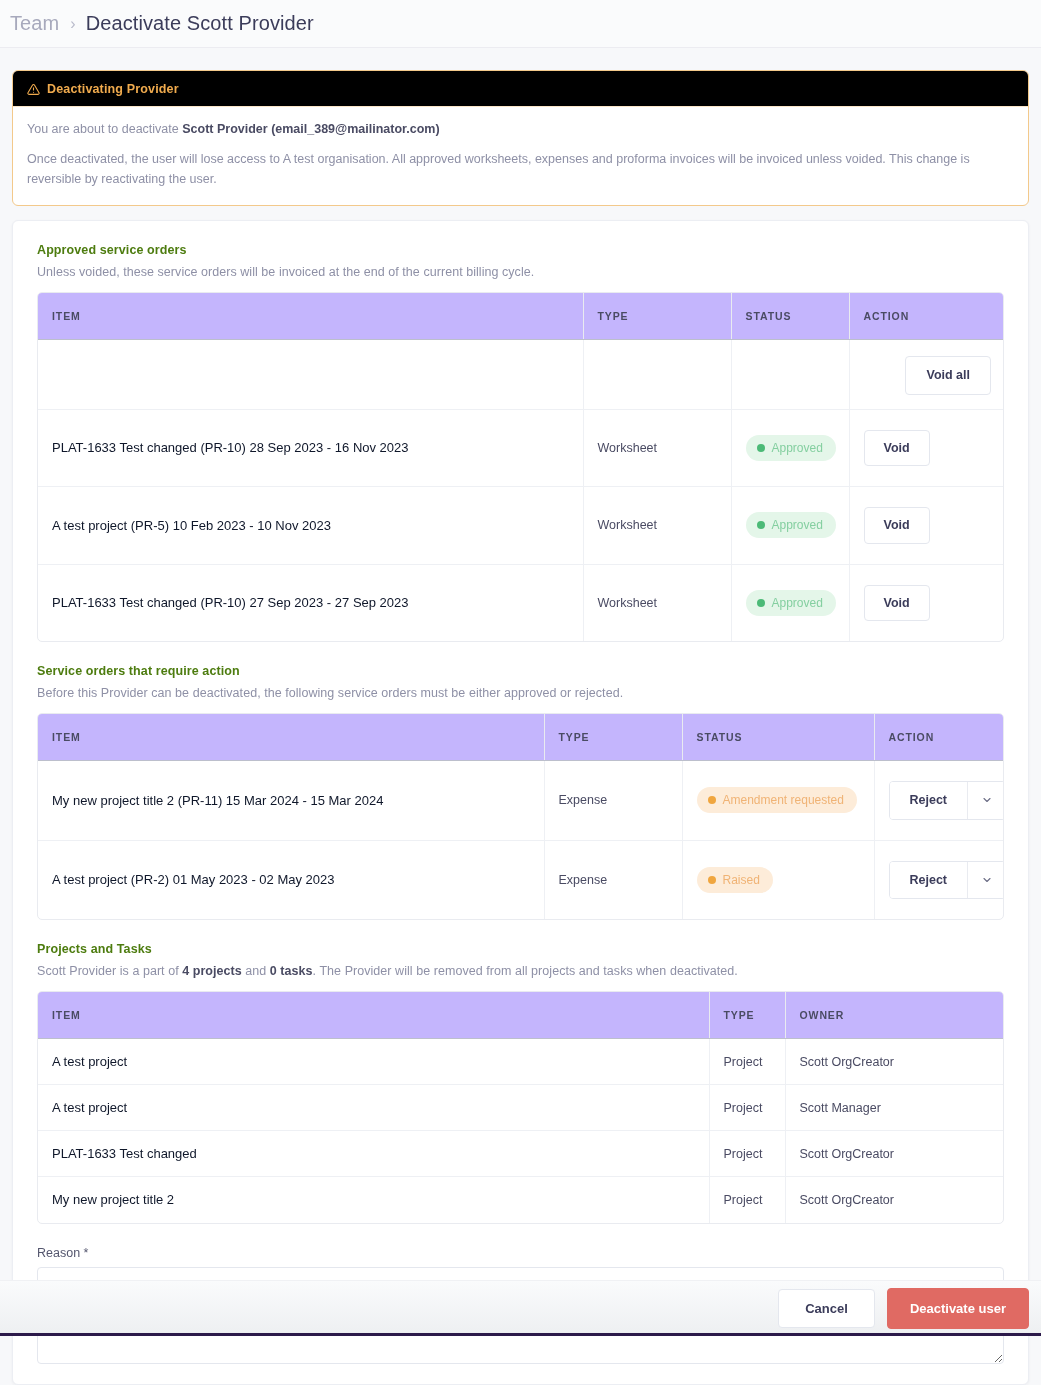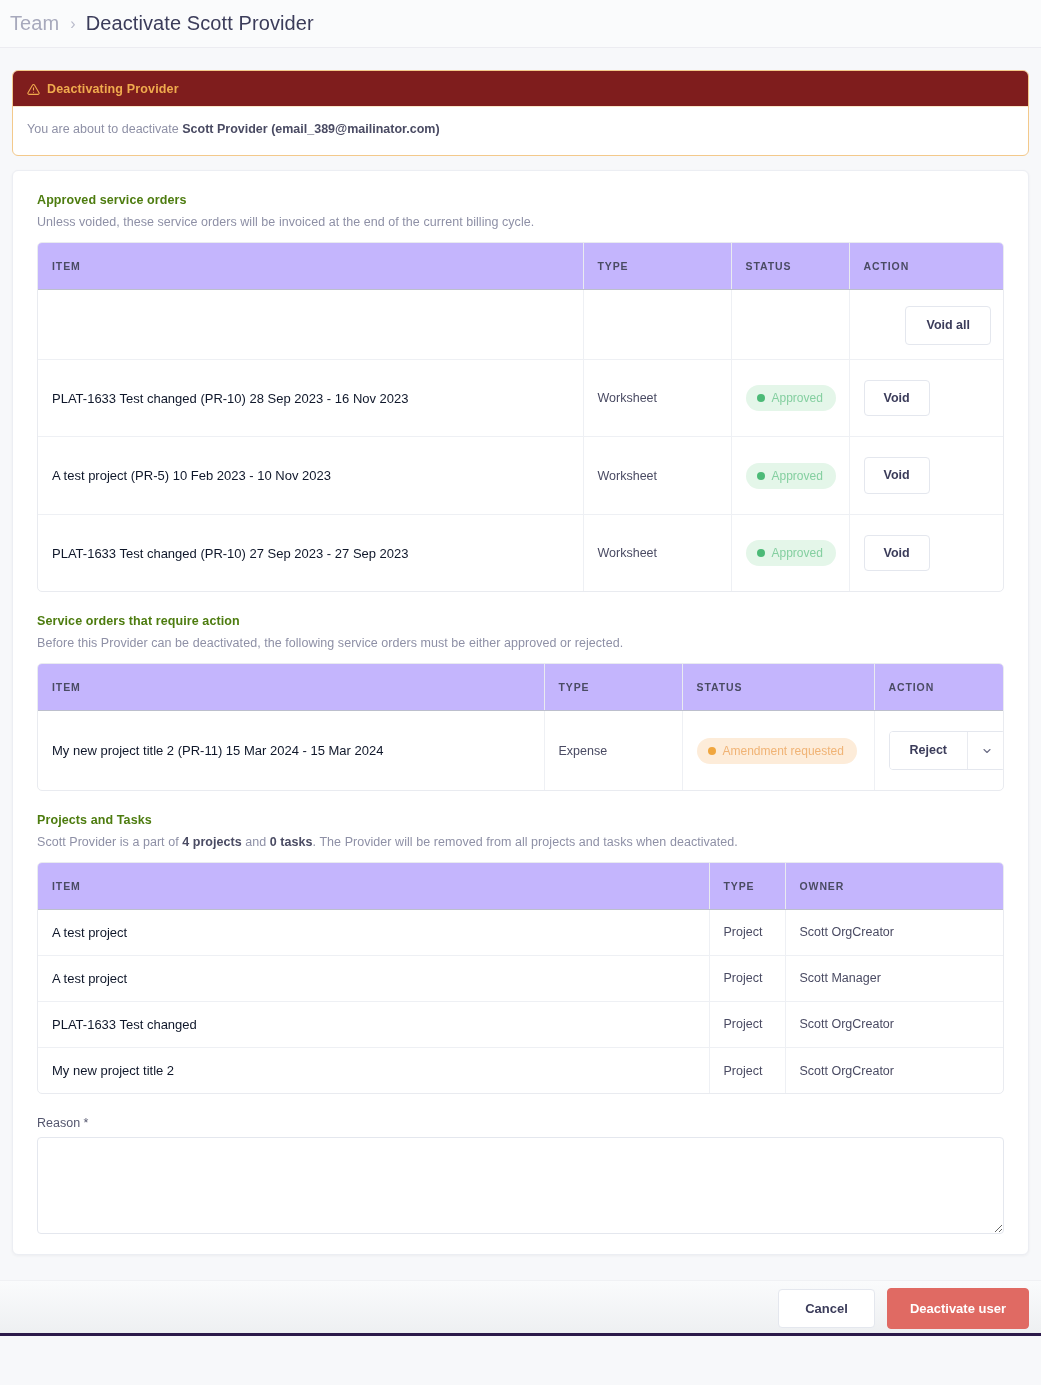--- a/index.html
+++ b/index.html
@@ -38,21 +38,21 @@
   }
 
   .banner{
     margin:22px 12px 0 12px;
     border:1px solid #f3c98b;
     border-radius:6px;
     background:#ffffff;
     overflow:hidden;
   }
   .banner-head{
-    background:#7f1d1d;
+    background:#000000;
     padding:11px 14px 10px 14px;
     display:flex; align-items:center; gap:7px;
     border-bottom:1px solid #fbe6c9;
   }
   .warn-tri{ display:block; }
   .banner-title{
     font-size:12.5px; font-weight:700; color:#f0ab4e; letter-spacing:.15px;
   }
   .banner-body{ padding:13px 14px 16px 14px; }
   .banner-line{
@@ -231,20 +231,21 @@
           <line x1="12" y1="9" x2="12" y2="13"></line>
             <line x1="12" y1="17" x2="12.01" y2="17"></line>
         </svg>
       </span>
       <span class="banner-title">Deactivating Provider</span>
     </div>
     <div class="banner-body">
       <p class="banner-line">
         <span>You are about to deactivate </span><b>Scott Provider (email_389@mailinator.com)</b>
       </p>
+      <p class="banner-line">Once deactivated, the user will lose access to A test organisation. All approved worksheets, expenses and proforma invoices will be invoiced unless voided. This change is reversible by reactivating the user.</p>
     </div>
   </div>
 
   <div class="maincard">
 
     <div class="sect-title">Approved service orders</div>
     <div class="sect-sub">Unless voided, these service orders will be invoiced at the end of the current billing cycle.</div>
 
     <div class="tbl-wrap">
       <table>
@@ -347,20 +348,40 @@
                 <button class="split-main">Reject</button>
                 <button class="split-caret">
                   <svg width="12" height="12" viewBox="0 0 24 24" fill="none" stroke="#6b6d85" stroke-width="2.2" stroke-linecap="round" stroke-linejoin="round">
                       <polyline points="6 9 12 15 18 9"></polyline>
                     </svg>
                 </button>
               </span>
             </td>
           </tr>
 
+          <tr>
+            <td><a class="lnk" href="#">A test project (PR-2) 01 May 2023 - 02 May 2023</a></td>
+            <td class="cell-plain">Expense</td>
+            <td>
+              <span class="badge badge-raised">
+                <span class="dot"></span>
+                <span>Raised</span>
+              </span>
+            </td>
+            <td>
+              <span class="split">
+                <button class="split-main">Reject</button>
+                <button class="split-caret">
+                  <svg width="12" height="12" viewBox="0 0 24 24" fill="none" stroke="#6b6d85" stroke-width="2.2" stroke-linecap="round" stroke-linejoin="round">
+                      <polyline points="6 9 12 15 18 9"></polyline>
+                    </svg>
+                </button>
+              </span>
+            </td>
+          </tr>
         </tbody>
       </table>
     </div>
 
     <div class="sect-title" style="margin-top:22px">Projects and Tasks</div>
     <div class="sect-sub">
       <span>Scott Provider is a part of </span><b style="color:#4a4b63">4 projects</b><span> and </span><b style="color:#4a4b63">0 tasks</b><span>. The Provider will be removed from all projects and tasks when deactivated.</span>
     </div>
 
     <div class="tbl-wrap">

